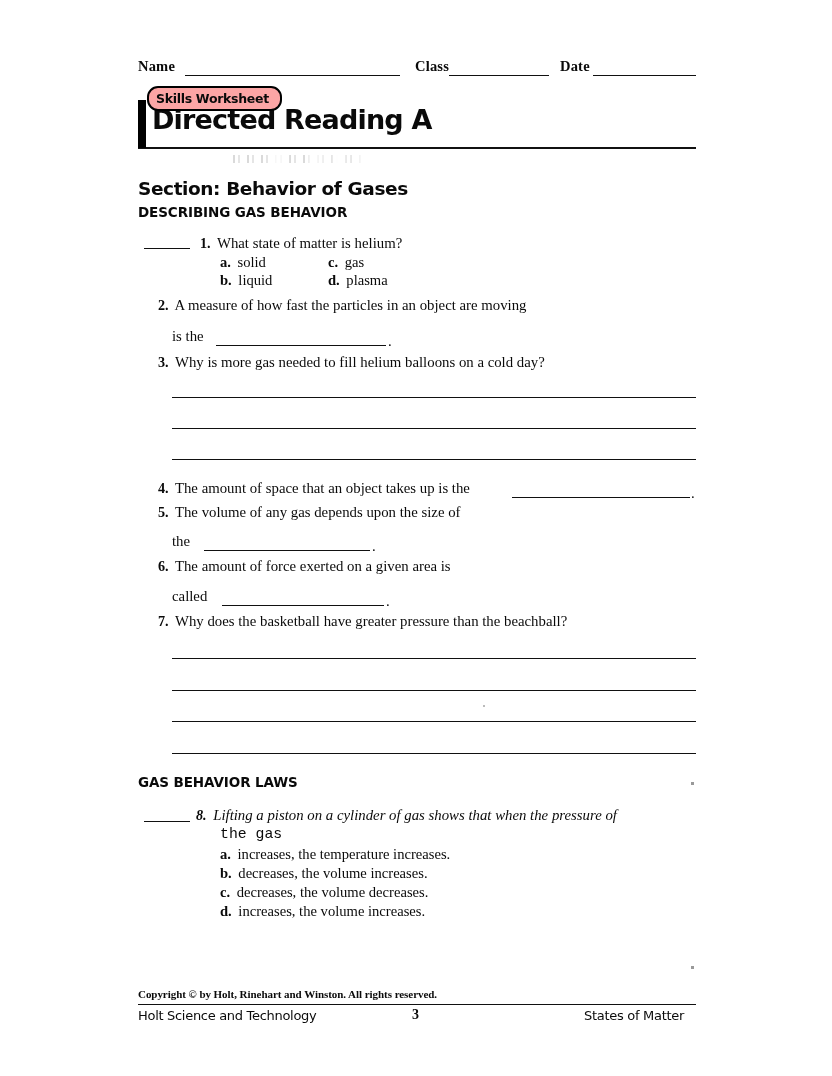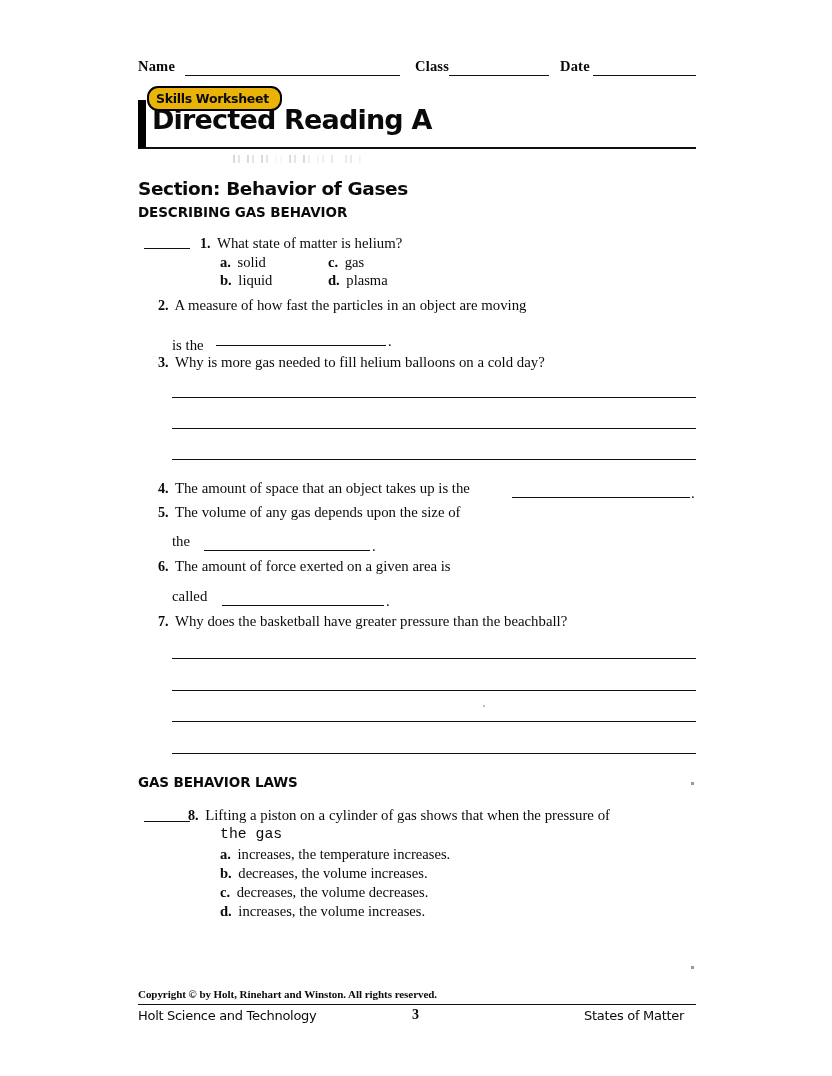--- a/index.html
+++ b/index.html
@@ -60,21 +60,21 @@
   #rule-date { left: 455px; width: 103px; }
 
   
   .badge {
     position: absolute;
     left: 9px;
     top: 86px;
     border: 2px solid #000;
     border-radius: 11px;
     padding: 1px 11px 2px 7px;
-    background: #eab308;
+    background: #fca5a5;
     z-index: 3;
   }
   .badge span {
     font-family: "DejaVu Sans", "Liberation Sans", sans-serif;
     font-weight: bold;
     font-size: 12.5px;
     letter-spacing: -0.3px;
     line-height: 14px;
     white-space: nowrap;
   }
@@ -280,21 +280,21 @@
   </div>
   <div class="opt" style="left:190px; top:271px;">
     <span class="optletter">d. </span>
     <span>plasma</span>
   </div>
 
   <div class="q" style="left:20px; top:296px; width:520px;">
     <span class="qnum">2. </span>
     <span class="qtext">A measure of how fast the particles in an object are moving</span>
   </div>
-  <div class="q" style="left:34px; top:336px;font-family:Liberation Serif, serif;">
+  <div class="q" style="left:34px; top:327px;font-family:Liberation Serif, serif;">
     <span class="qtext">is the</span>
   </div>
   <div class="inline-rule" style="left:78px; top:345px; width:170px;"></div>
   <div class="period" style="left:250px; top:334px;">.</div>
 
   <div class="q" style="left:20px; top:353px; width:520px;">
     <span class="qnum">3. </span>
     <span class="qtext">Why is more gas needed to fill helium balloons on a cold day?</span>
   </div>
   <div class="answer-line" style="top:397px;"></div>
@@ -333,21 +333,21 @@
     <span class="qtext">Why does the basketball have greater pressure than the beachball?</span>
   </div>
   <div class="answer-line" style="top:658px;"></div>
   <div class="answer-line" style="top:690px;"></div>
   <div class="answer-line" style="top:721px;"></div>
   <div class="answer-line" style="top:753px;"></div>
 
   <div class="subhead" id="subhead-laws">GAS BEHAVIOR LAWS</div>
 
   <div class="choice-blank" style="left:6px; top:821px;"></div>
-  <div class="q" style="left:50px; top:806px; width:496px;">
+  <div class="q" style="left:58px; top:806px; width:496px;font-style:italic;">
     <span class="qnum">8. </span>
     <span class="qtext">Lifting a piston on a cylinder of gas shows that when the pressure of</span>
   </div>
   <div class="q" style="left:82px; top:825px;font-family:Liberation Mono, monospace;">the gas</div>
   <div class="opt" style="left:82px; top:845px;">
     <span class="optletter">a. </span>
     <span>increases, the temperature increases.</span>
   </div>
   <div class="opt" style="left:82px; top:864px;">
     <span class="optletter">b. </span>

